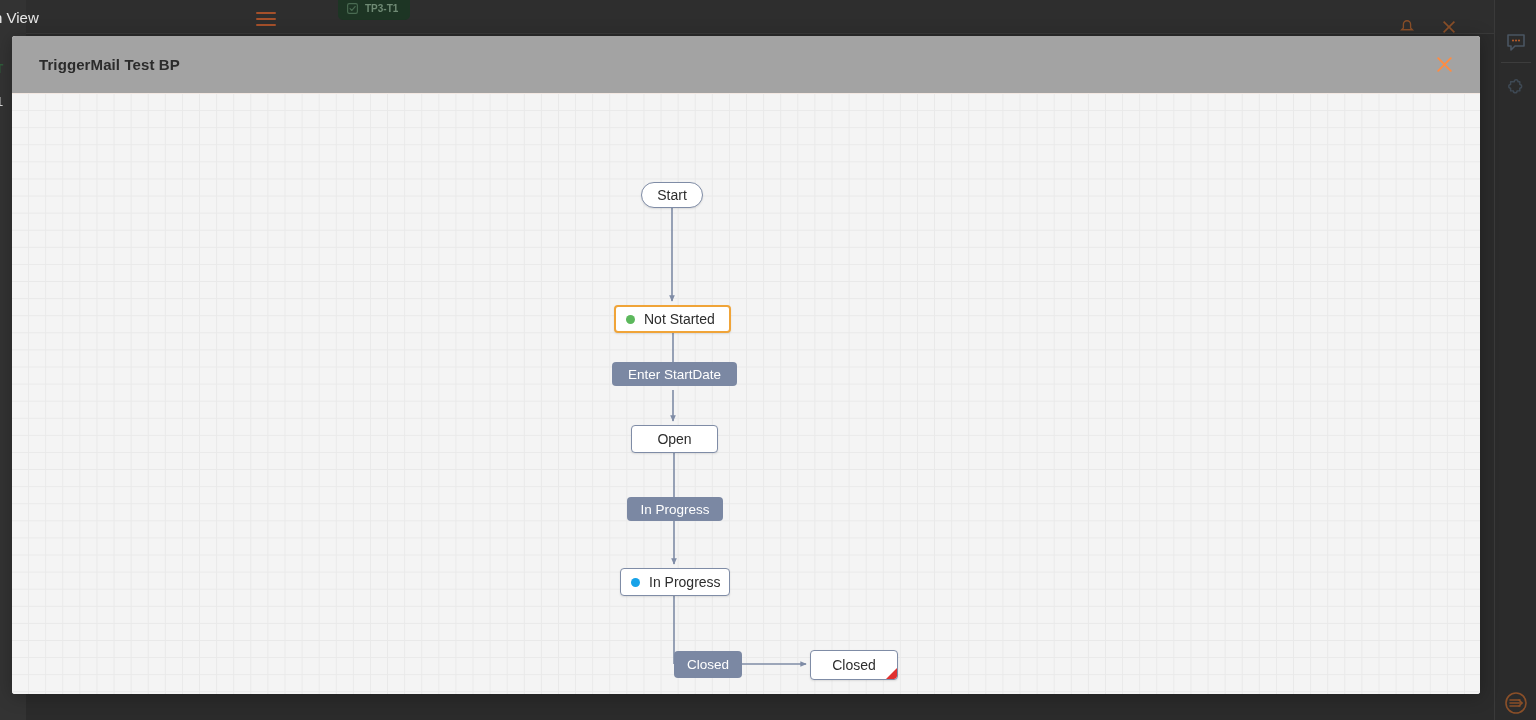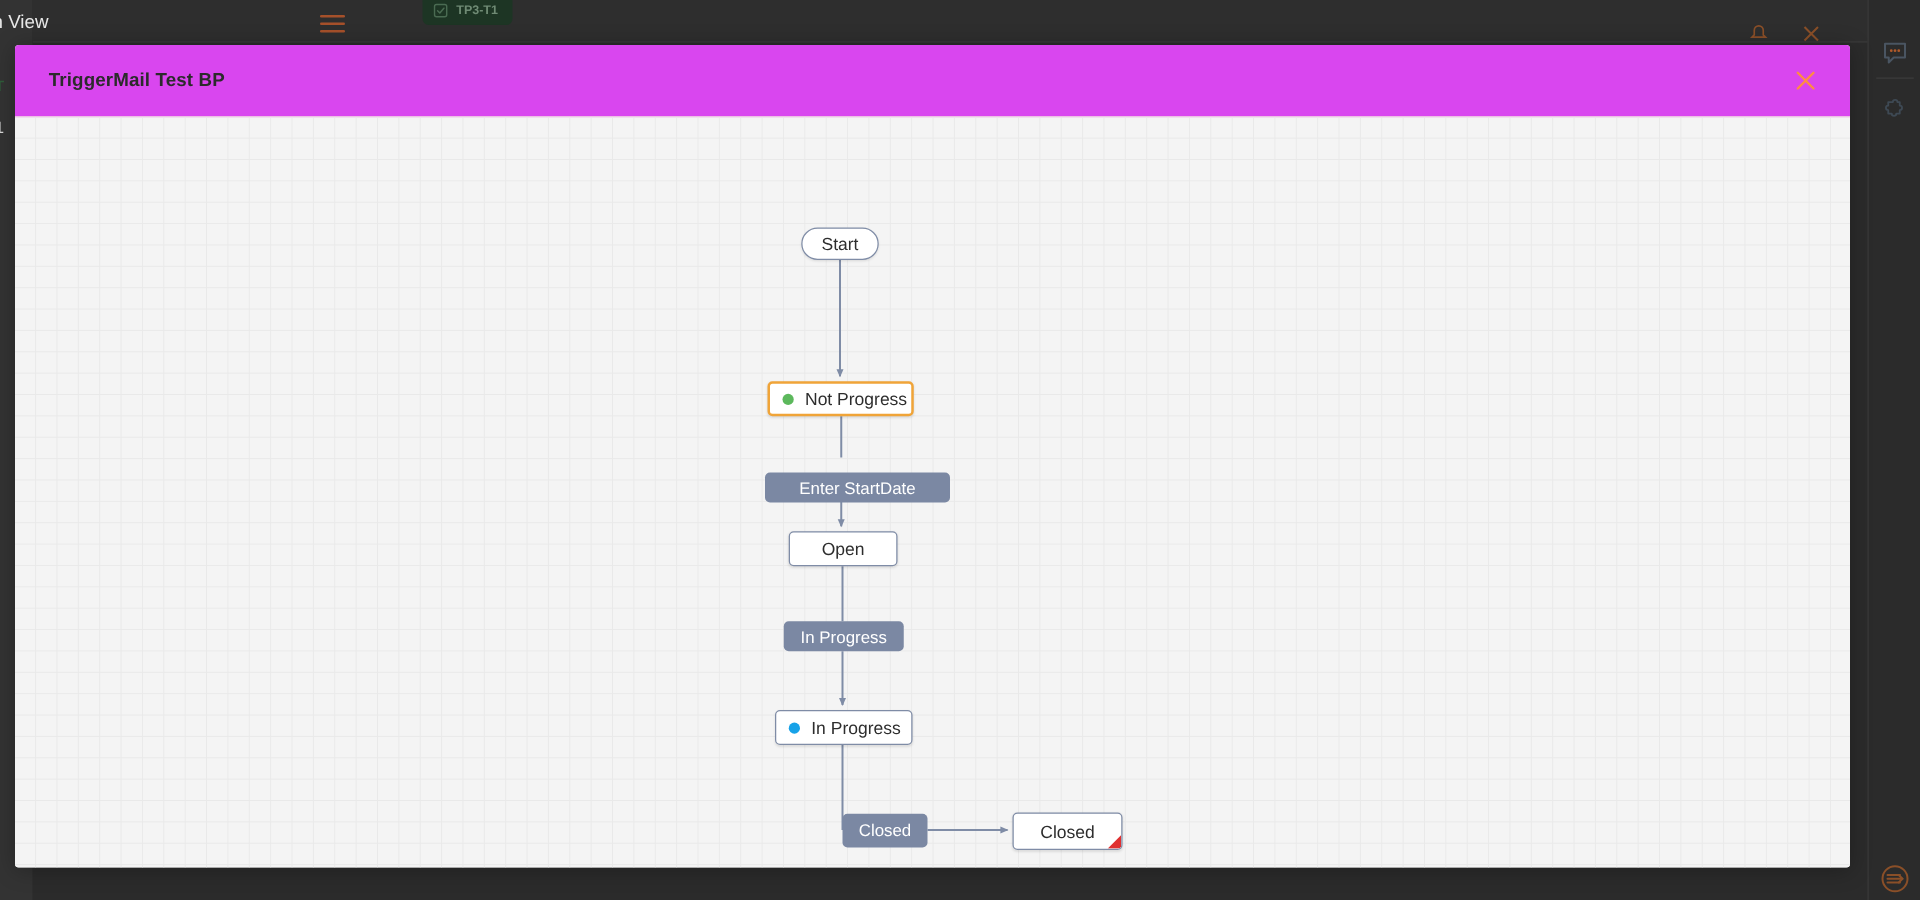--- a/index.html
+++ b/index.html
@@ -137,21 +137,21 @@
     box-shadow: 0 2px 18px rgba(0,0,0,0.28);
     overflow: hidden;
     display: flex;
     flex-direction: column;
   }
 
   #modal-header {
     position: relative;
     height: 58px;
     flex: 0 0 58px;
-    background: #d946ef;
+    background: #a3a3a3;
     border-bottom: 1px solid #f3e8e2;
     display: flex;
     align-items: center;
   }
 
   #modal-title {
     margin-left: 27px;
     font-size: 15px;
     font-weight: 700;
     color: #2b2b2b;
@@ -330,38 +330,38 @@
       <line x1="662" y1="502" x2="662" y2="570" stroke="#7f8ca6" stroke-width="1.6"></line>
       <line x1="730" y1="570" x2="794" y2="570" stroke="#7f8ca6" stroke-width="1.6" marker-end="url(#arrowhead)"></line>
     </svg>
 
     <div class="node node-start" style="left:629px; top:88px; width:62px; height:26px;">
       <span>Start</span>
     </div>
 
     <div class="node node-highlight" style="left:602px; top:211px; width:117px; height:28px; padding-left:10px; justify-content:flex-start;">
       <span class="dot" style="background:#5cb85c;"></span>
-      <span>Not Progress</span>
+      <span>Not Started</span>
     </div>
 
     <div class="node node-rect" style="left:619px; top:331px; width:87px; height:28px;text-align:center;">
       <span>Open</span>
     </div>
 
     <div class="node node-rect" style="left:608px; top:474px; width:110px; height:28px; padding-left:10px; justify-content:flex-start;">
       <span class="dot" style="background:#17a2e8;"></span>
       <span>In Progress</span>
     </div>
 
     <div class="node node-rect" style="left:798px; top:556px; width:88px; height:30px; overflow:hidden;">
       <span>Closed</span>
       <span class="node-corner-flag"></span>
     </div>
 
-    <div class="transition-label" style="left:600px; top:284px; width:148px; height:24px;">
+    <div class="transition-label" style="left:600px; top:268px; width:125px; height:24px;">
       <span>Enter StartDate</span>
     </div>
 
     <div class="transition-label" style="left:615px; top:403px; width:96px; height:24px;">
       <span>In Progress</span>
     </div>
 
     <div class="transition-label" style="left:662px; top:557px; width:68px; height:27px;">
       <span>Closed</span>
     </div>

